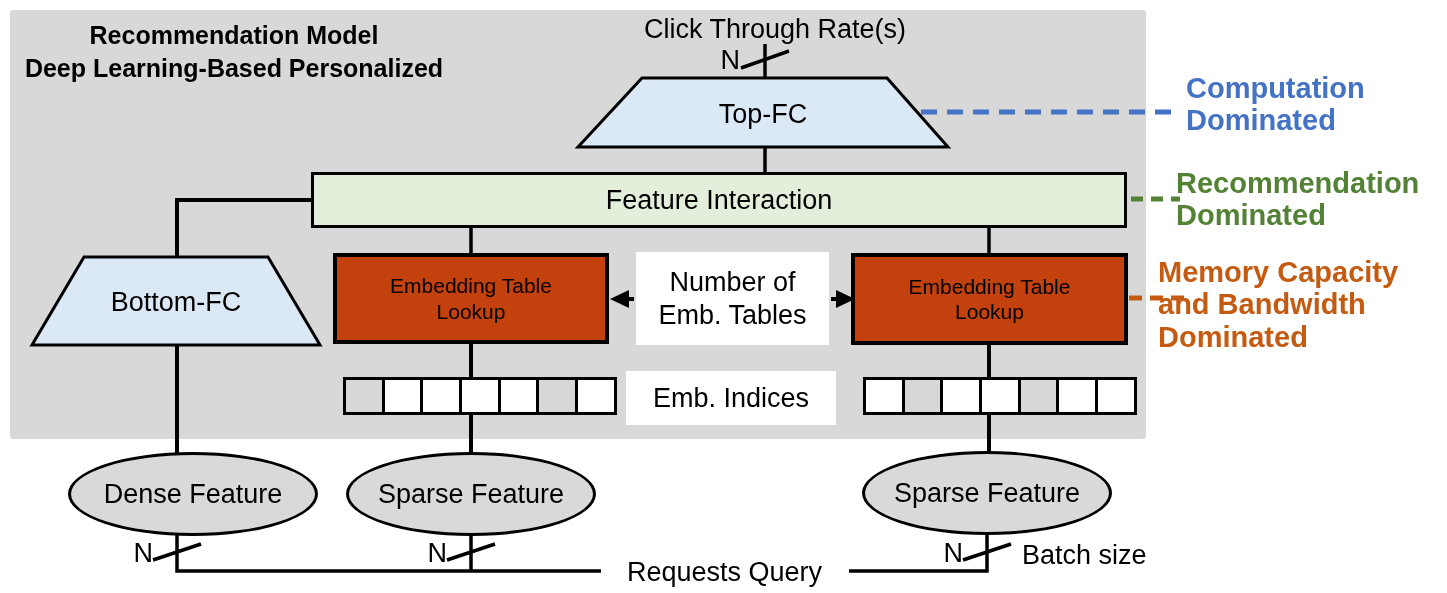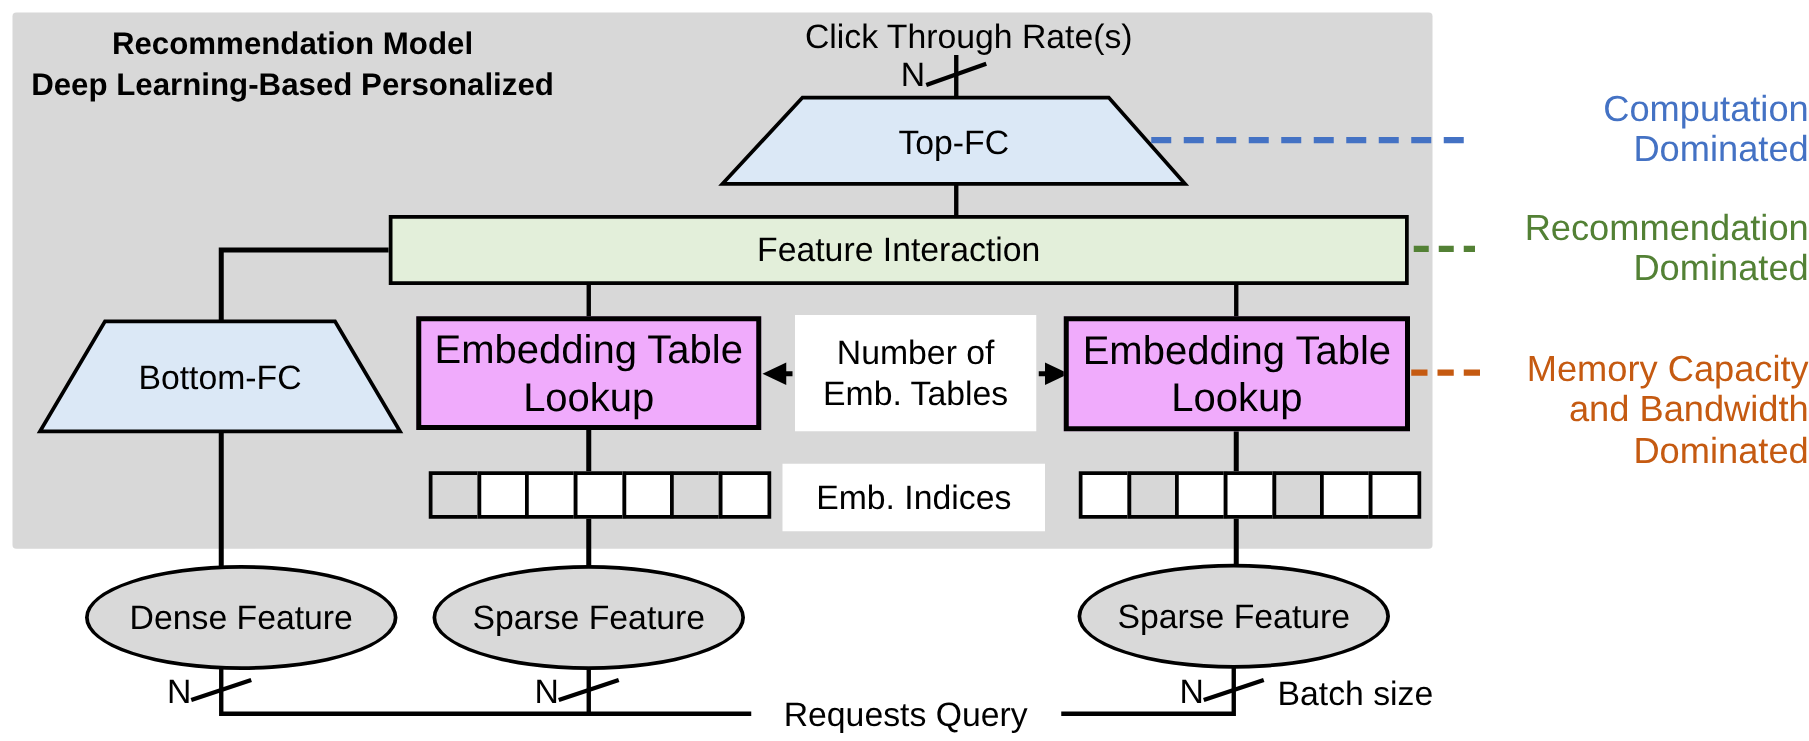--- a/index.html
+++ b/index.html
@@ -10,29 +10,29 @@
   #panel{position:absolute;left:10px;top:10px;width:1136px;height:429px;background:#d8d8d8;border-radius:3px;z-index:0;}
   #wires{position:absolute;left:0;top:0;width:1447px;height:593px;z-index:1;pointer-events:none;}
   .lbl{position:absolute;z-index:2;line-height:1.22;}
   .ctr{text-align:center;}
   .b{font-weight:bold;}
   .box{position:absolute;z-index:2;display:flex;flex-direction:column;align-items:center;justify-content:center;
        box-sizing:border-box;text-align:center;}
   .bordered{border:3px solid #000;}
   .thick{border:4px solid #000;}
   .interaction{background:#e3efda;font-size:27px;}
-  .embedding{background:#f0abfc;font-size:32px;line-height:1.2;}
+  .embedding{background:#c2410c;font-size:21px;line-height:1.2;}
   .white{background:#ffffff;font-size:27px;line-height:1.22;}
   .ellipse{border-radius:50%;background:#d9d9d9;border:3px solid #000;font-size:27px;}
   .fc-label{font-size:27px;}
   .cellrow{position:absolute;z-index:2;display:flex;}
   .cell{width:41.7px;height:38px;box-sizing:border-box;border:3px solid #000;background:#fff;}
   .cell + .cell{margin-left:-3px;}
   .cell.shaded{background:#d7d7d7;}
-  .ann{position:absolute;z-index:2;font-weight:normal;font-size:29px;line-height:1.12;text-align:right;}
+  .ann{position:absolute;z-index:2;font-weight:bold;font-size:29px;line-height:1.12;text-align:left;}
   .body-txt{font-size:27px;}
 </style>
 </head>
 <body>
 
 <div id="stage">
 
   <div id="panel"></div>
 
   <svg id="wires" viewBox="0 0 1447 593">
@@ -137,19 +137,19 @@
   <div class="lbl ctr body-txt" style="left:602px;top:556px;width:245px;">Requests Query</div>
 
   <div class="ann" style="left: 1186px; top: 72px; width: 261px; color: rgb(68, 114, 196);">
     <div>Computation</div>
     <div>Dominated</div>
   </div>
   <div class="ann" style="left: 1176px; top: 167px; width: 271px; color: rgb(83, 129, 53);">
     <div>Recommendation</div>
     <div>Dominated</div>
   </div>
-  <div class="ann" style="left: 1158px; top: 256px; width: 289px; color: rgb(197, 90, 17); margin-top: 24px;">
+  <div class="ann" style="left: 1158px; top: 256px; width: 289px; color: rgb(197, 90, 17);">
     <div>Memory Capacity</div>
     <div>and Bandwidth</div>
     <div>Dominated</div>
   </div>
 
 </div>
 
 </body></html>

